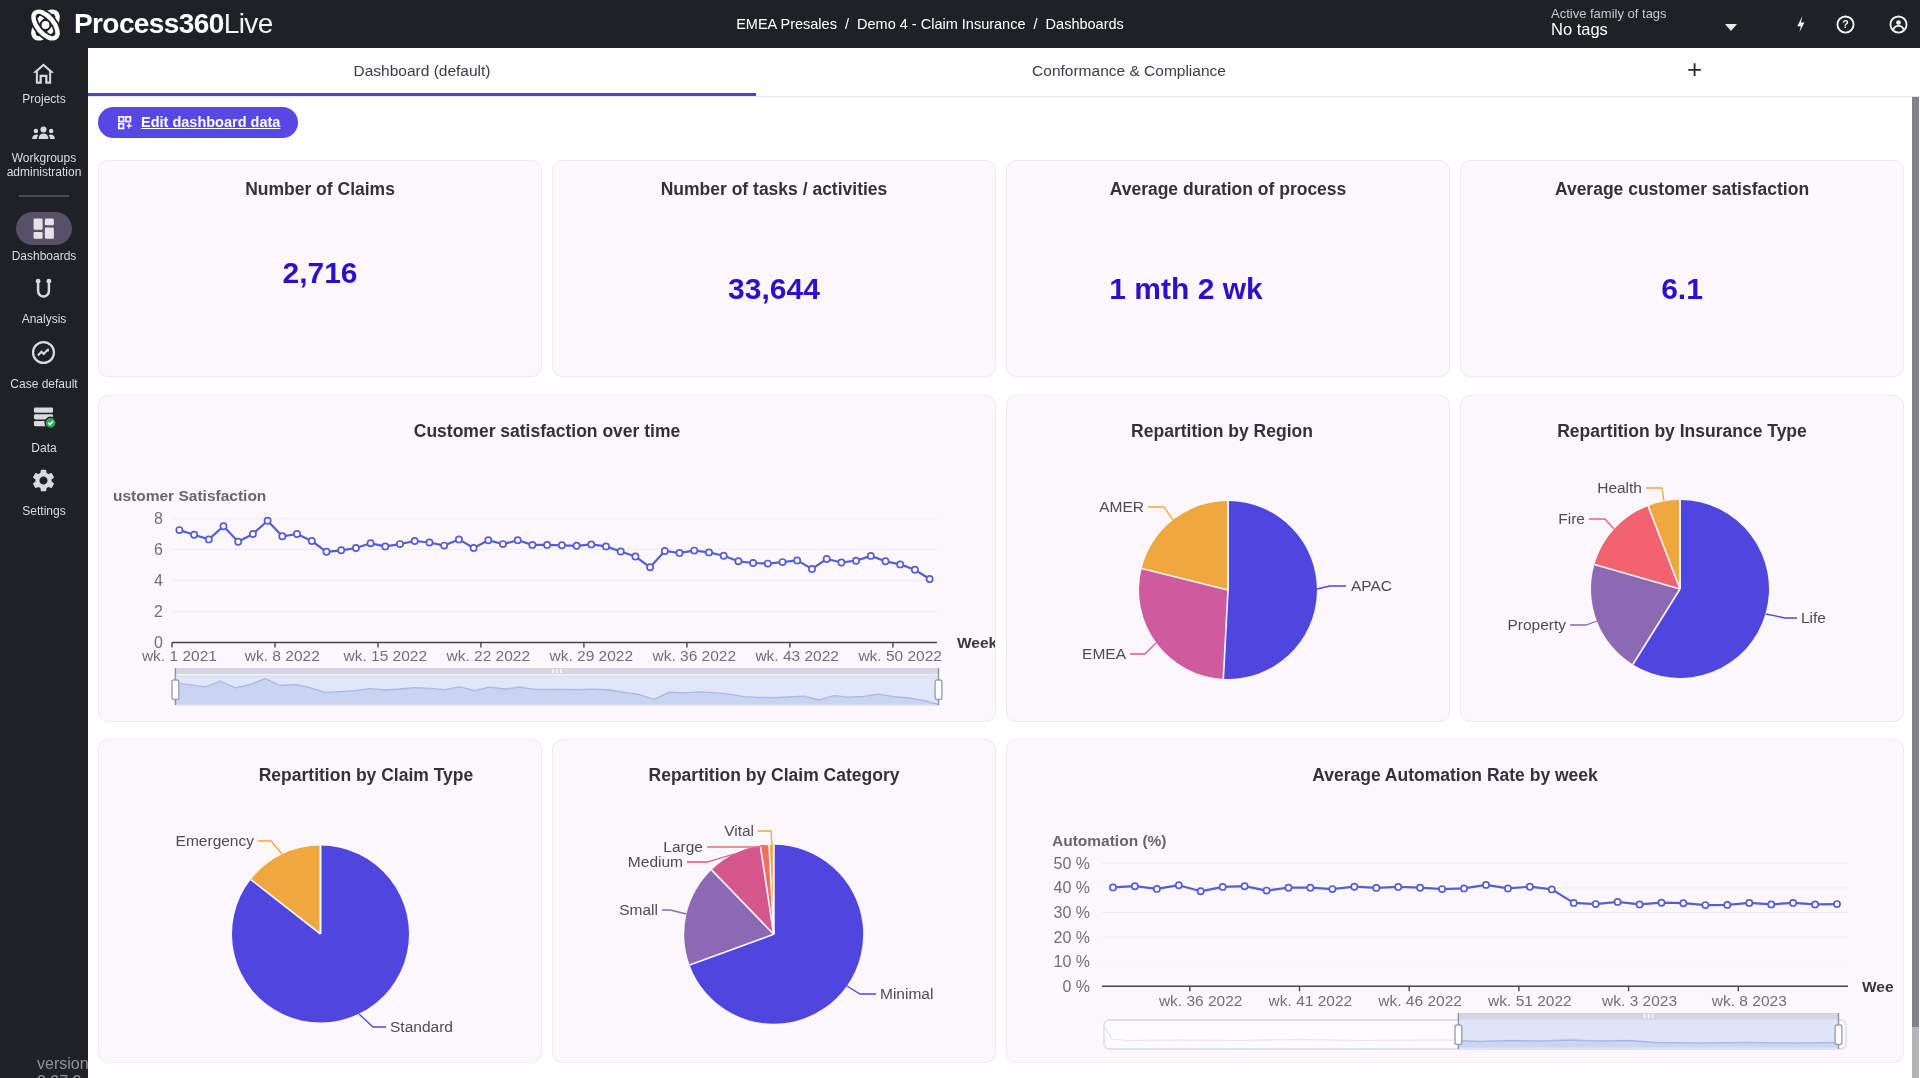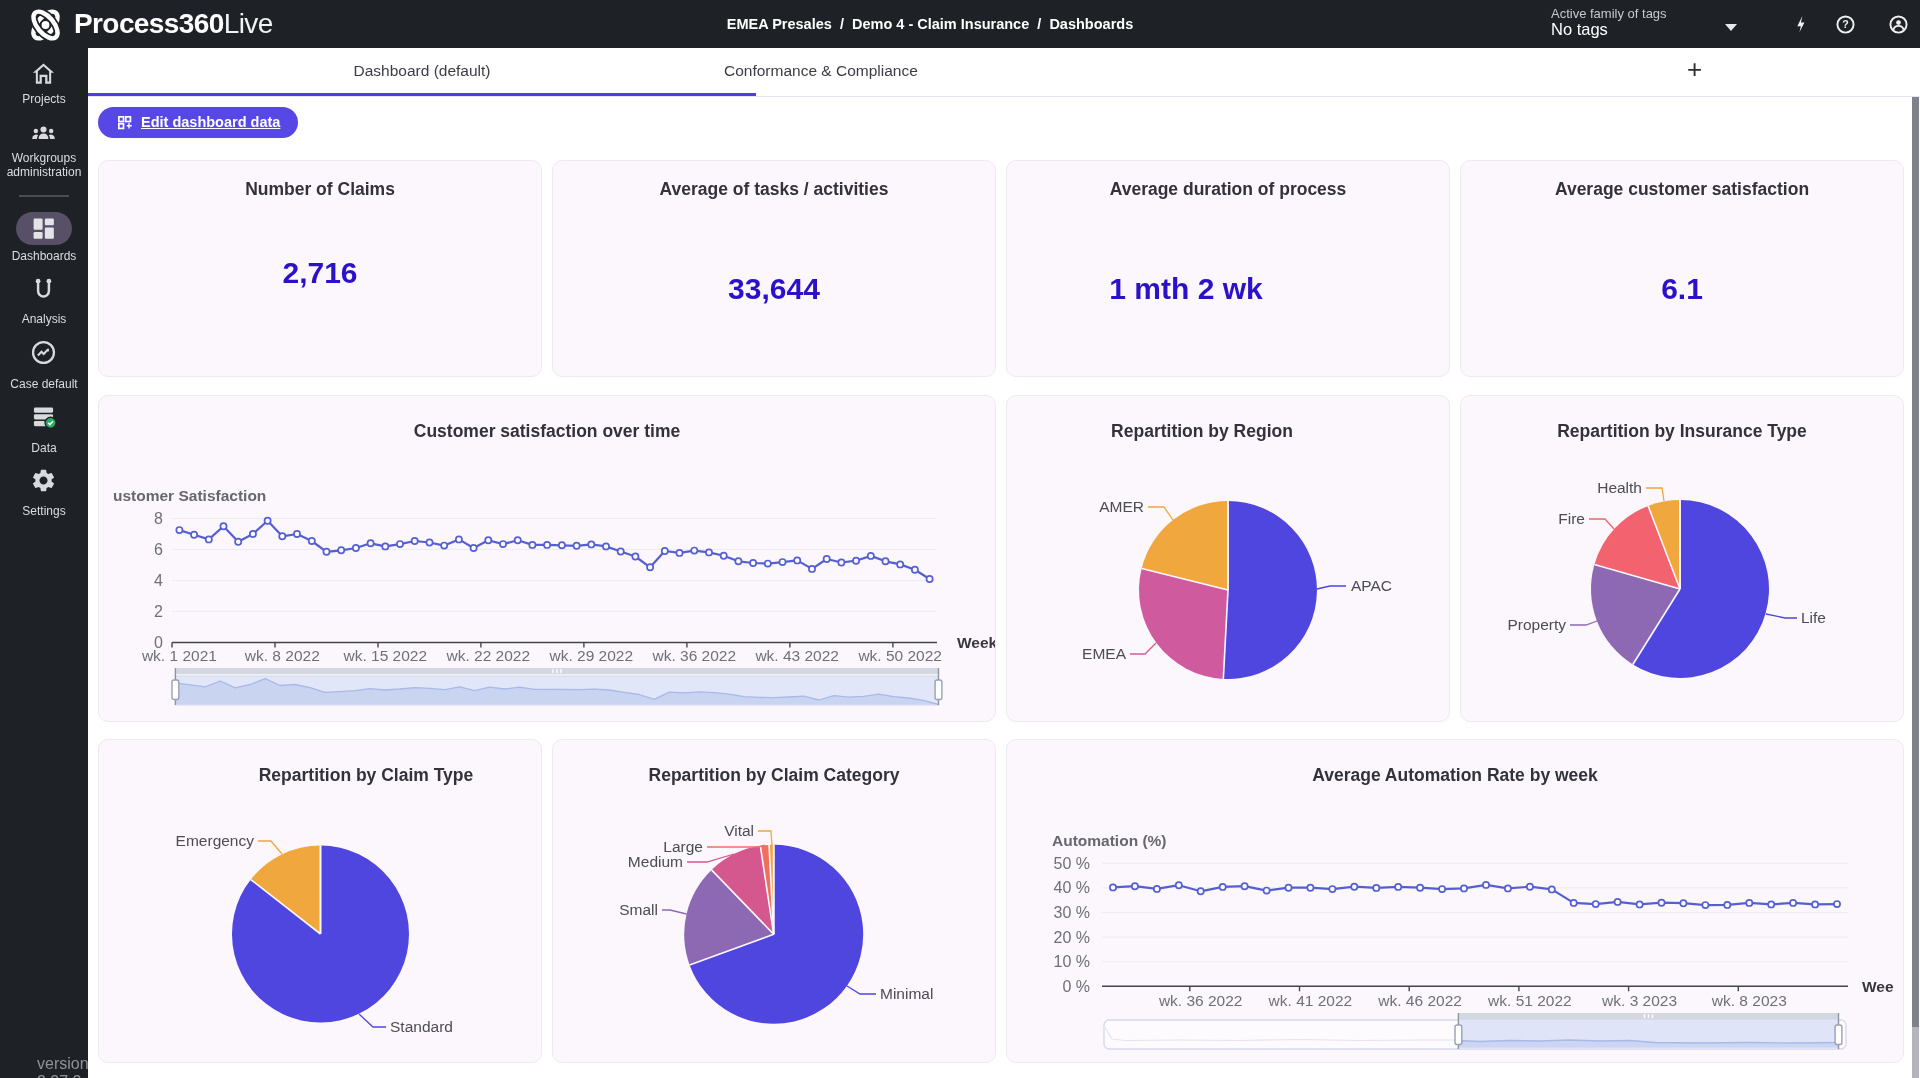--- a/index.html
+++ b/index.html
@@ -5,33 +5,33 @@
 <style>
   * { margin:0; padding:0; box-sizing:border-box; }
   html,body { width:1920px; height:1078px; overflow:hidden; background:#fff;
     font-family:"Liberation Sans", sans-serif; }
   .topbar { position:absolute; left:0; top:0; width:1920px; height:56px; background:#1e2226; }
   .sidebar { position:absolute; left:0; top:48px; width:88px; height:1030px; background:#1e2226; }
   .logo { position:absolute; left:27px; top:6px; }
   .logotext { position:absolute; left:74px; top:8px; font-size:28px; font-weight:bold; color:#fff; letter-spacing:-0.6px;}
   .logotext span { font-weight:normal; color:#f2f2f2; }
   .crumb { position:absolute; left:0; top:0; width:1860px; height:48px; line-height:48px; text-align:center;
-    color:#fff; font-size:14.5px; font-weight:bold; }
+    color:#fff; font-size:14.5px; font-weight:normal; }
   .tagslabel { position:absolute; left:1551px; top:6px; font-size:13px; color:#c8c8cd; }
   .tagsvalue { position:absolute; left:1551px; top:20px; font-size:16.5px; color:#fff; }
   .caret { position:absolute; left:1725px; top:24px; width:0; height:0;
     border-left:6.5px solid transparent; border-right:6.5px solid transparent; border-top:7.5px solid #e8e8ea; }
   .navitem { position:absolute; width:88px; text-align:center; color:#dcdce2; font-size:12px; }
   .pill { position:absolute; left:16px; top:164px; width:56px; height:33px; background:#575066; border-radius:17px; }
   .version { position:absolute; left:9px; top:1007px; font-size:16px; color:#8f929a;margin-left:28px; }
   .content { position:absolute; left:88px; top:48px; width:1832px; height:1030px; background:#fff; }
   .tabrow { position:absolute; left:88px; top:48px; width:1832px; height:48px; background:#fff; }
   .tab1 { position:absolute; left:88px; top:48px; width:668px; height:46px; line-height:46px; text-align:center;
     font-size:15.5px; color:#3c3c46; }
-  .tab2 { position:absolute; left:724px; top:48px; width:722px; height:46px; line-height:46px; 
+  .tab2 { position:absolute; left:768px; top:48px; width:722px; height:46px; line-height:46px; text-align:center;
     font-size:15.5px; color:#3c3c46; }
   .plus { position:absolute; left:1687px; top:54px; font-size:26px; color:#2a2a30; font-weight:normal;}
   .underline { position:absolute; left:88px; top:93px; width:668px; height:3px; background:#4b41d8; }
   .tabdiv { position:absolute; left:88px; top:95.5px; width:1832px; height:1.5px; background:#e6e4f0; }
   .btn { position:absolute; left:98px; top:107px; width:200px; height:31px; background:#5747e4; border-radius:16px;
     color:#fff; font-size:14.5px; font-weight:bold; line-height:31px; }
   .btn svg { position:absolute; left:18px; top:7px; }
   .btn span { position:absolute; left:43px;text-decoration:underline; }
   .card { position:absolute; background:#fcf7fc; border:1px solid #f0e9f1; border-radius:10px; }
   .ctitle { position:absolute; width:100%; text-align:center; font-size:17.5px; font-weight:bold; color:#32323c; }
@@ -129,32 +129,32 @@
     <rect x="13.8" y="4" width="6.6" height="6.6" fill="none" stroke="#fff" stroke-width="2.4"></rect>
     <rect x="4" y="13.8" width="6.6" height="6.6" fill="none" stroke="#fff" stroke-width="2.4"></rect>
     <path d="M16 16 h 2.2 v -3 h 1.9 v 3 h 3 v 1.9 h -3 v 3 h -1.9 v -3 h -2.2 Z" fill="#fff" transform="translate(-0.8 -0.4)"></path>
   </svg>
   <span>Edit dashboard data</span>
 </div>
 <div class="card" style="left:98px;top:160px;width:444px;height:217px"></div>
 <div class="ctitle" style="left:98px;top:179px;width:444px">Number of Claims</div>
 <div class="kpival" style="left:98px;top:256px;width:444px">2,716</div>
 <div class="card" style="left:552px;top:160px;width:444px;height:217px"></div>
-<div class="ctitle" style="left:552px;top:179px;width:444px">Average of tasks / activities</div>
+<div class="ctitle" style="left:552px;top:179px;width:444px">Number of tasks / activities</div>
 <div class="kpival" style="left:552px;top:272px;width:444px">33,644</div>
 <div class="card" style="left:1006px;top:160px;width:444px;height:217px"></div>
 <div class="ctitle" style="left:1006px;top:179px;width:444px">Average duration of process</div>
 <div class="kpival" style="left:1006px;top:272px;width:360px">1 mth 2 wk</div>
 <div class="card" style="left:1460px;top:160px;width:444px;height:217px"></div>
 <div class="ctitle" style="left:1460px;top:179px;width:444px">Average customer satisfaction</div>
 <div class="kpival" style="left:1460px;top:272px;width:444px">6.1</div>
 <div class="card" style="left:98px;top:395px;width:898px;height:327px"></div>
 <div class="ctitle" style="left:98px;top:421px;width:898px">Customer satisfaction over time</div>
 <div class="card" style="left:1006px;top:395px;width:444px;height:327px"></div>
-<div class="ctitle" style="left:980px;top:421px;width:444px">Repartition by Region</div>
+<div class="ctitle" style="left:1000px;top:421px;width:444px">Repartition by Region</div>
 <div class="card" style="left:1460px;top:395px;width:444px;height:327px"></div>
 <div class="ctitle" style="left:1460px;top:421px;width:444px">Repartition by Insurance Type</div>
 <div class="card" style="left:98px;top:739px;width:444px;height:324px"></div>
 <div class="ctitle" style="left:98px;top:765px;width:536px">Repartition by Claim Type</div>
 <div class="card" style="left:552px;top:739px;width:444px;height:324px"></div>
 <div class="ctitle" style="left:552px;top:765px;width:444px">Repartition by Claim Category</div>
 <div class="card" style="left:1006px;top:739px;width:898px;height:324px"></div>
 <div class="ctitle" style="left:1006px;top:765px;width:898px">Average Automation Rate by week</div>
 <svg class="chartsvg" font-family="Liberation Sans, sans-serif">
     <line x1="172.0" y1="611.5" x2="937.0" y2="611.5" stroke="#ececf4" stroke-width="1"></line>

